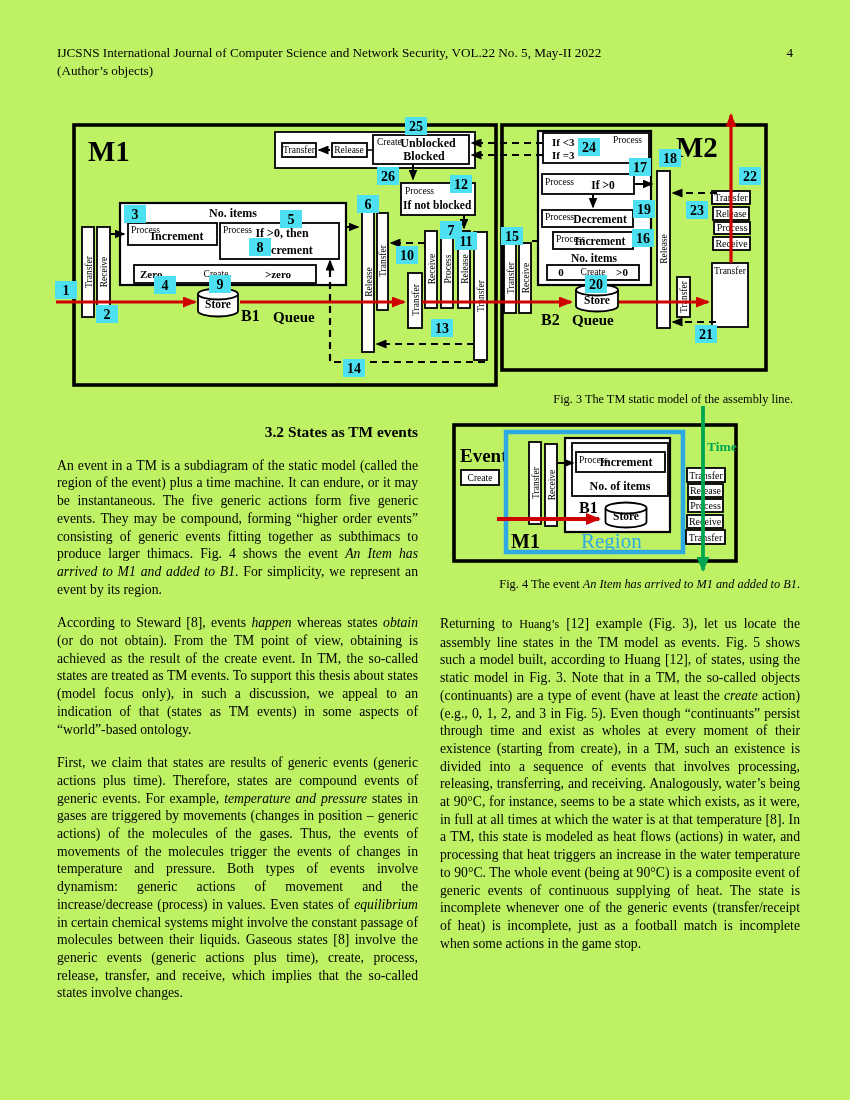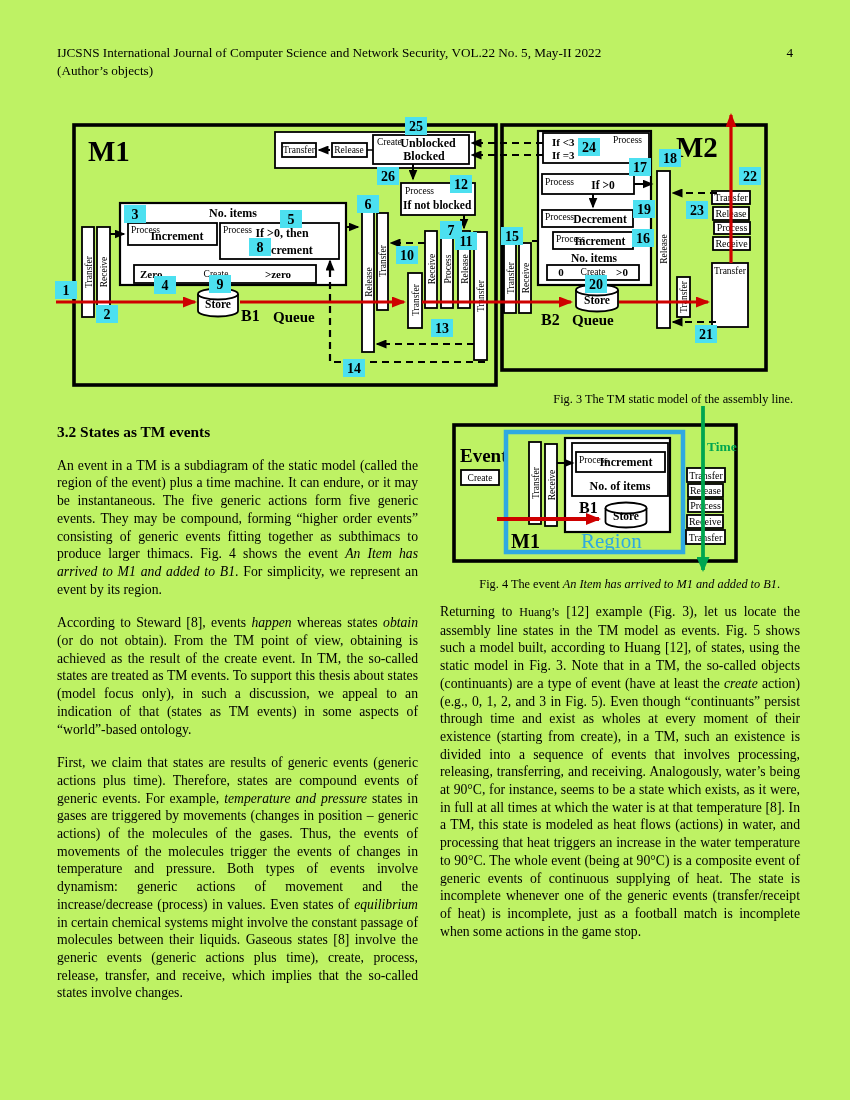--- a/index.html
+++ b/index.html
@@ -2,26 +2,26 @@
 <html><head>
 <meta charset="utf-8">
 <style>
   *{box-sizing:border-box}
   html,body{margin:0;padding:0}
   body{width:850px;height:1100px;background:#fff;color:#000;font-family:"Liberation Serif",serif}
   .page{position:relative;width:850px;height:1100px;background:#bef264;overflow:hidden}
   .hdr{position:absolute;left:57px;top:44px;width:736px;display:flex;justify-content:space-between;font-size:13.2px;line-height:18px}
   .cap{position:absolute;text-align:right;font-size:12.3px}
   .cap3{left:57px;top:392px;width:736px}
-  .cap4{left:420px;top:577px;width:360px}
+  .cap4{left:440px;top:577px;width:360px}
   .col{position:absolute;text-align:justify;font-size:13.7px;line-height:17.7px}
   .col-left{left:57px;top:423px;width:361px}
   .col-right{left:440px;top:603px;width:360px}
-  .col h2{font-size:15.4px;margin:0 0 16px 0;text-align:left}
-  .col p{margin:0 0 16px 0}
+  .col h2{font-size:15.4px;margin:0 0 16px 0;text-align:right}
+  .col p{margin:12px 0 16px 0}
   .name-sm{font-size:12px}
   svg.fig{position:absolute;overflow:visible}
   .fig3{left:66px;top:105px}
   .fig4{left:450px;top:406px}
   svg text{font-family:"Liberation Serif",serif;fill:#000}
   .bx{fill:#fff;stroke:#000;stroke-width:1.8}
   .bx2{fill:#fff;stroke:#000;stroke-width:2.2}
   .outer{fill:none;stroke:#000;stroke-width:3.6}
   .sm{font-size:9.5px}
   .b11{font-size:11px;font-weight:bold}

